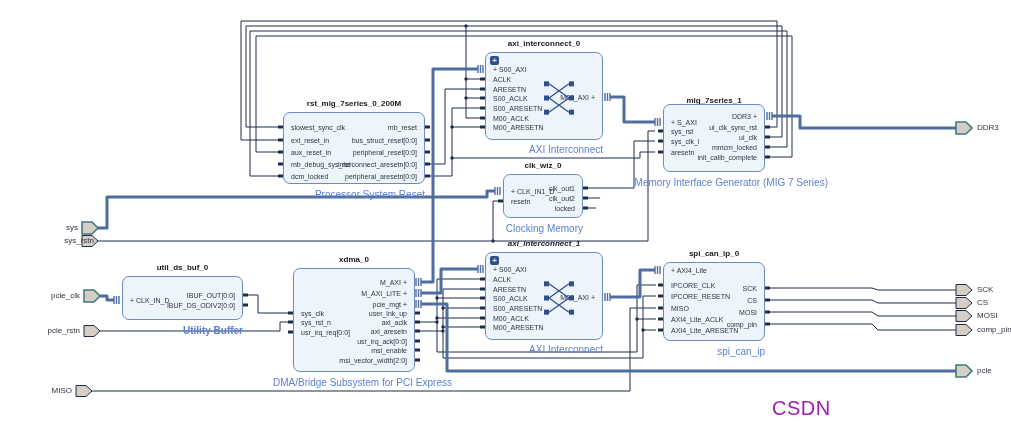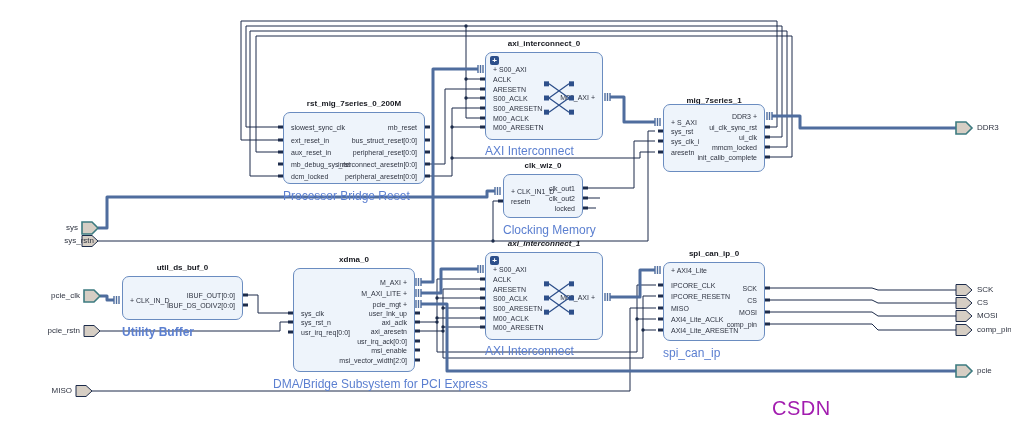--- a/index.html
+++ b/index.html
@@ -4,21 +4,21 @@
 <style>
   html,body{margin:0;padding:0;background:#ffffff;}
   #canvas{position:relative;width:1011px;height:422px;background:#ffffff;overflow:hidden;
           font-family:"Liberation Sans","DejaVu Sans",sans-serif;}
   svg.wires{position:absolute;left:0;top:0;}
   .block{position:absolute;background:#eef4fb;border:1.2px solid #6a8cc0;border-radius:7px;box-sizing:border-box;}
   .pt{position:absolute;font-size:7px;color:#2e3340;line-height:8px;white-space:nowrap;}
   .pl{left:7px;}
   .pr{right:7px;text-align:right;}
   .btitle{position:absolute;font-size:8px;font-weight:bold;color:#16181f;text-align:center;white-space:nowrap;}
-  .bsub{position:absolute;font-size:12px;color:#5b7fd0;text-align:left;white-space:nowrap;}
+  .bsub{position:absolute;font-size:10px;color:#5b7fd0;text-align:right;white-space:nowrap;}
   .extlabel{position:absolute;font-size:8px;color:#2e3340;white-space:nowrap;line-height:9px;}
   .ext-r{text-align:left;}
   .ext-l{text-align:right;}
   .expandbox{position:absolute;left:4px;top:3px;width:9px;height:9px;background:#2d4f8a;border-radius:2px;
              color:#ffffff;font-size:8px;line-height:9px;text-align:center;font-weight:bold;}
   .xbar{position:absolute;}
   #watermark{position:absolute;left:772px;top:397px;font-size:20px;color:#a21caf;letter-spacing:0.5px;}
 </style>
 </head>
 <body>
@@ -129,21 +129,21 @@
   <span class="pt pl" style="top:24px;">ext_reset_in</span>
   <span class="pt pl" style="top:36px;">aux_reset_in</span>
   <span class="pt pl" style="top:48px;">mb_debug_sys_rst</span>
   <span class="pt pl" style="top:60px;">dcm_locked</span>
   <span class="pt pr" style="top:11px;">mb_reset</span>
   <span class="pt pr" style="top:24px;">bus_struct_reset[0:0]</span>
   <span class="pt pr" style="top:36px;">peripheral_reset[0:0]</span>
   <span class="pt pr" style="top:48px;">interconnect_aresetn[0:0]</span>
   <span class="pt pr" style="top:60px;">peripheral_aresetn[0:0]</span>
 </div>
-<div class="bsub" style="left:283px;top:189px;width:142px;">Processor Bridge Reset</div>
+<div class="bsub" style="left:283px;top:189px;width:142px;">Processor System Reset</div>
 
 <div class="btitle" style="left:485px;top:39px;width:118px;">axi_interconnect_0</div>
 <div class="block" style="left:485px;top:52px;width:118px;height:88px;">
   <div class="expandbox">+</div>
   <span class="pt pl" style="top:13px;">+ S00_AXI</span>
   <span class="pt pl" style="top:23px;">ACLK</span>
   <span class="pt pl" style="top:33px;">ARESETN</span>
   <span class="pt pl" style="top:42px;">S00_ACLK</span>
   <span class="pt pl" style="top:52px;">S00_ARESETN</span>
   <span class="pt pl" style="top:62px;">M00_ACLK</span>
@@ -170,20 +170,21 @@
   <span class="pt pl" style="top:14px;">+ S_AXI</span>
   <span class="pt pl" style="top:23px;">sys_rst</span>
   <span class="pt pl" style="top:33px;">sys_clk_i</span>
   <span class="pt pl" style="top:44px;">aresetn</span>
   <span class="pt pr" style="top:8px;">DDR3 +</span>
   <span class="pt pr" style="top:19px;">ui_clk_sync_rst</span>
   <span class="pt pr" style="top:29px;">ui_clk</span>
   <span class="pt pr" style="top:39px;">mmcm_locked</span>
   <span class="pt pr" style="top:49px;">init_calib_complete</span>
 </div>
+<div class="bsub" style="left:600px;top:177px;width:228px;">Memory Interface Generator (MIG 7 Series)</div>
 
 <div class="btitle" style="left:503px;top:161px;width:80px;">clk_wiz_0</div>
 <div class="block" style="left:503px;top:174px;width:80px;height:44px;">
   <span class="pt pl" style="top:13px;">+ CLK_IN1_D</span>
   <span class="pt pl" style="top:23px;">resetn</span>
   <span class="pt pr" style="top:10px;">clk_out1</span>
   <span class="pt pr" style="top:20px;">clk_out2</span>
   <span class="pt pr" style="top:30px;">locked</span>
 </div>
 <div class="bsub" style="left:503px;top:223px;width:80px;">Clocking Memory</div>

